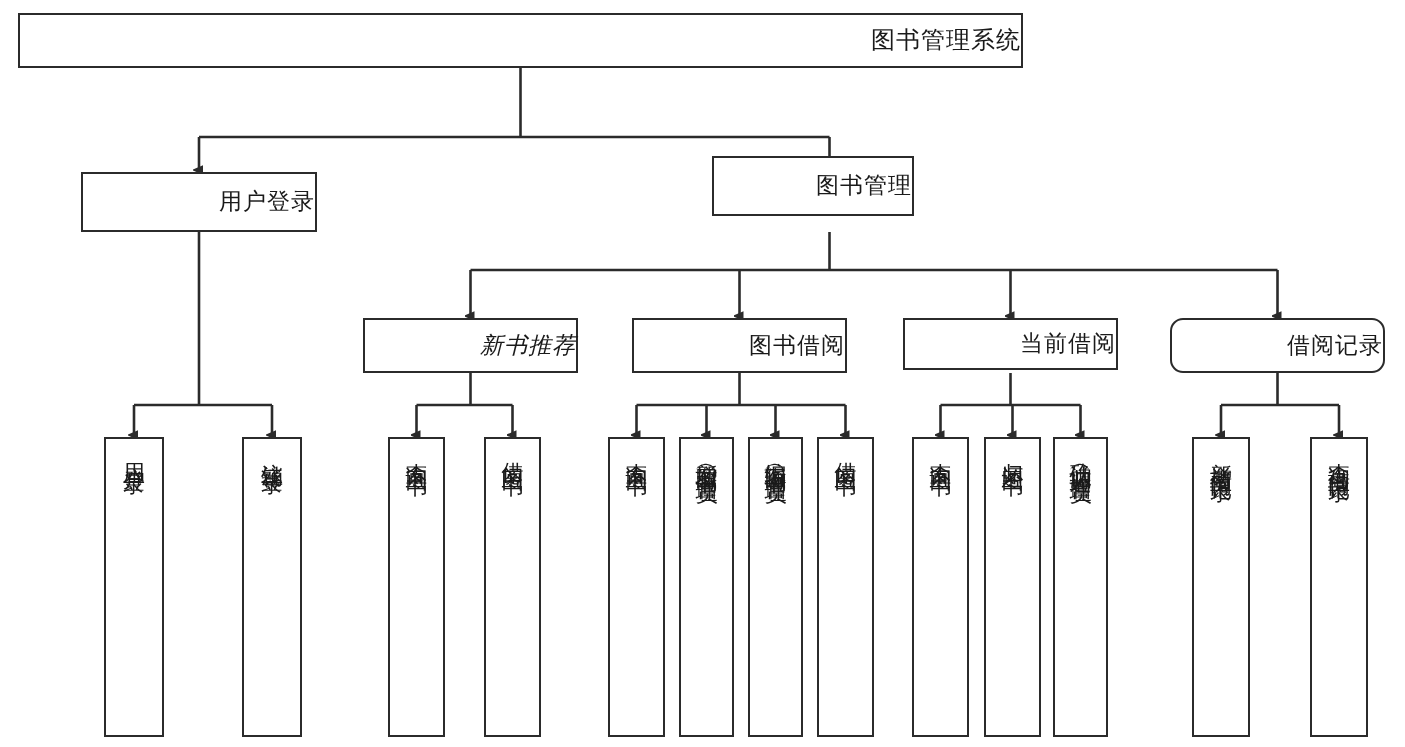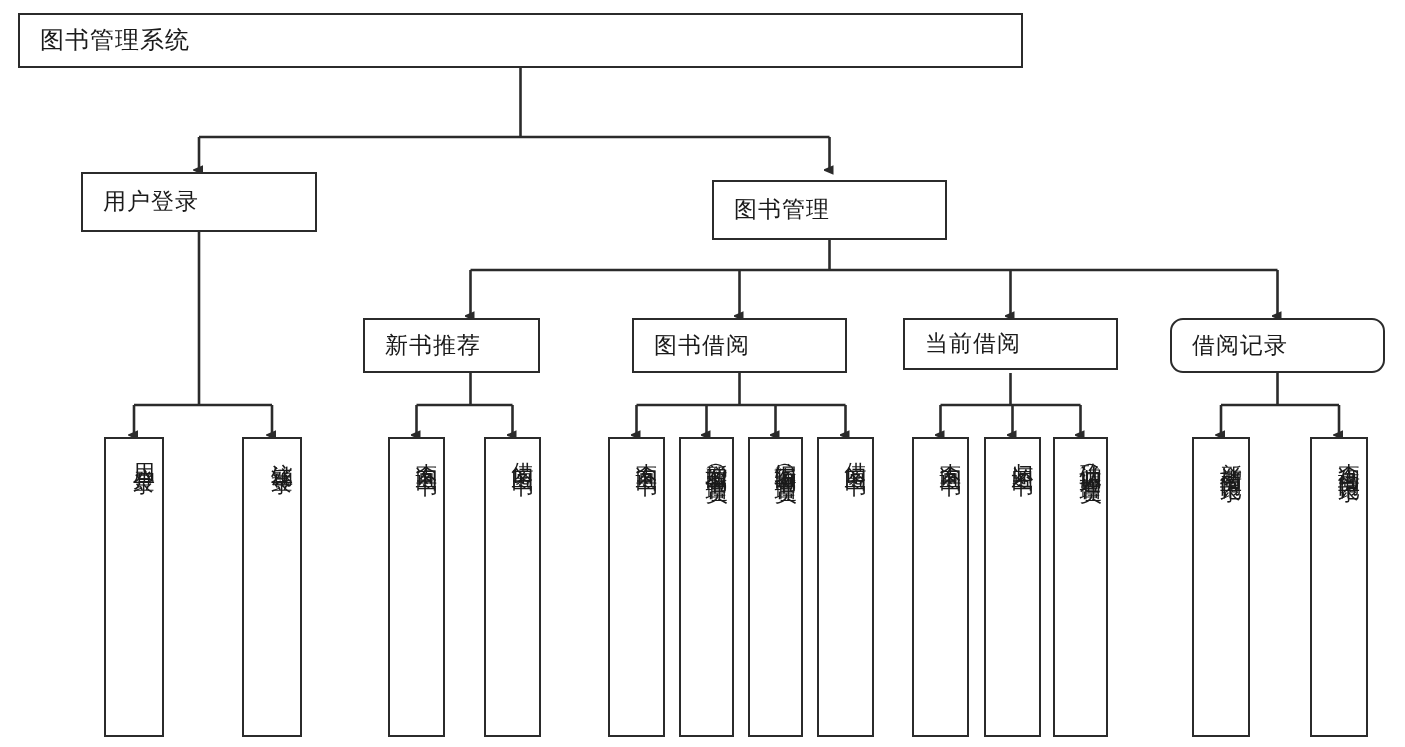--- a/index.html
+++ b/index.html
@@ -26,23 +26,22 @@
     height: 747px;
     pointer-events: none;
   }
   .node {
     position: absolute;
     box-sizing: border-box;
     border: 2px solid #2b2b2b;
     background: #ffffff;
     display: flex;
     align-items: center;
-    justify-content: flex-start;
+    justify-content: flex-end;
     color: #1a1a1a;
-    padding-left: 20px;
   }
   .node .label {
     display: block;
     text-align: center;
     line-height: 1.18;
   }
   
   .node.h .label {
     font-size: 23px;
     letter-spacing: 1px;
@@ -126,24 +125,24 @@
       </g>
   </svg>
 
   <div id="node-layer">
       <div class="node h root" style="left: 18px; top: 13px; width: 1005px; height: 55px;">
         <span class="label">图书管理系统</span>
       </div>
       <div class="node h" style="left: 81px; top: 172px; width: 236px; height: 60px;">
         <span class="label">用户登录</span>
       </div>
-      <div class="node h" style="left: 712px; top: 180px; width: 235px; height: 60px;">
+      <div class="node h" style="left: 712px; top: 156px; width: 202px; height: 60px;">
         <span class="label">图书管理</span>
       </div>
-      <div class="node h" style="left: 363px; top: 318px; width: 177px; height: 55px;">
+      <div class="node h" style="left: 363px; top: 318px; width: 215px; height: 55px; font-style: italic;">
         <span class="label">新书推荐</span>
       </div>
       <div class="node h" style="left: 632px; top: 318px; width: 215px; height: 55px;">
         <span class="label">图书借阅</span>
       </div>
       <div class="node h" style="left: 903px; top: 318px; width: 215px; height: 52px;">
         <span class="label">当前借阅</span>
       </div>
       <div class="node h" style="left: 1170px; top: 318px; width: 215px; height: 55px; border-radius: 13px;">
         <span class="label">借阅记录</span>

